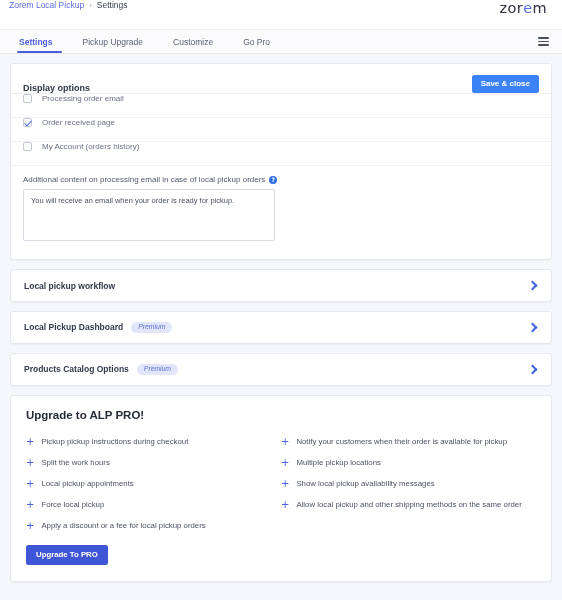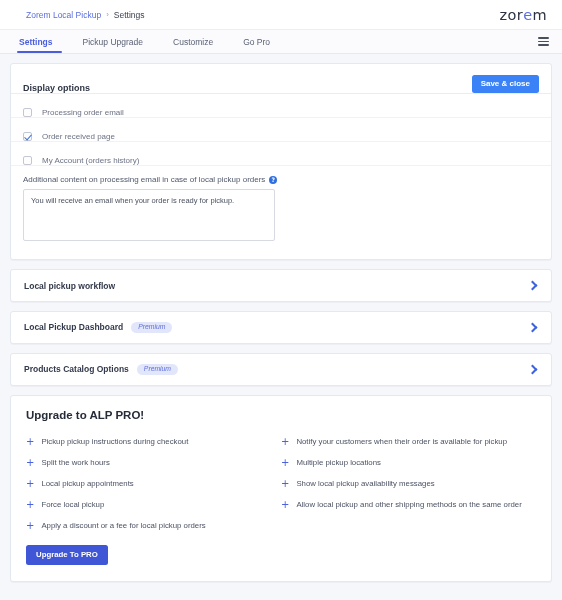--- a/index.html
+++ b/index.html
@@ -10,23 +10,23 @@
     font-family: "Liberation Sans", sans-serif;
     -webkit-font-smoothing: antialiased;
   }
   .page { width: 562px; height: 600px; position: relative; overflow: hidden; background: #f6f7fb; }
 
   
   .topbar {
     height: 29px;
     background: #ffffff;
     display: flex;
-    align-items: center;
+    align-items: flex-start;
     justify-content: space-between;
-    padding: 0 11px 0 26px;
+    padding: 0 11px 0 9px;
   }
   .crumbs { display: flex; align-items: center; gap: 5px; font-size: 8.5px; }
   .crumb-link { color: #5b6ee0; text-decoration: none; cursor: pointer; }
   .crumb-sep { color: #9aa2b4; font-size: 8px; }
   .crumb-cur { color: #3b4252; }
   .logo {
     font-size: 14.5px;
     letter-spacing: .4px;
     color: #2d3142;
     font-family: "DejaVu Sans", sans-serif;
@@ -101,21 +101,21 @@
     font-weight: bold;
     border: none;
     border-radius: 2.5px;
     padding: 5px 9px;
     cursor: pointer;
     line-height: 1;
     white-space: nowrap;
   }
   .opt-row {
     display: flex;
-    align-items: flex-end;
+    align-items: flex-start;
     gap: 10px;
     padding: 0 12px;
     height: 24px;
     border-bottom: 1px solid #f1f2f6;
   }
   .cb {
     width: 9px; height: 9px;
     border: 1px solid #c3c7d4;
     border-radius: 2px;
     background: #fdfdfe;

